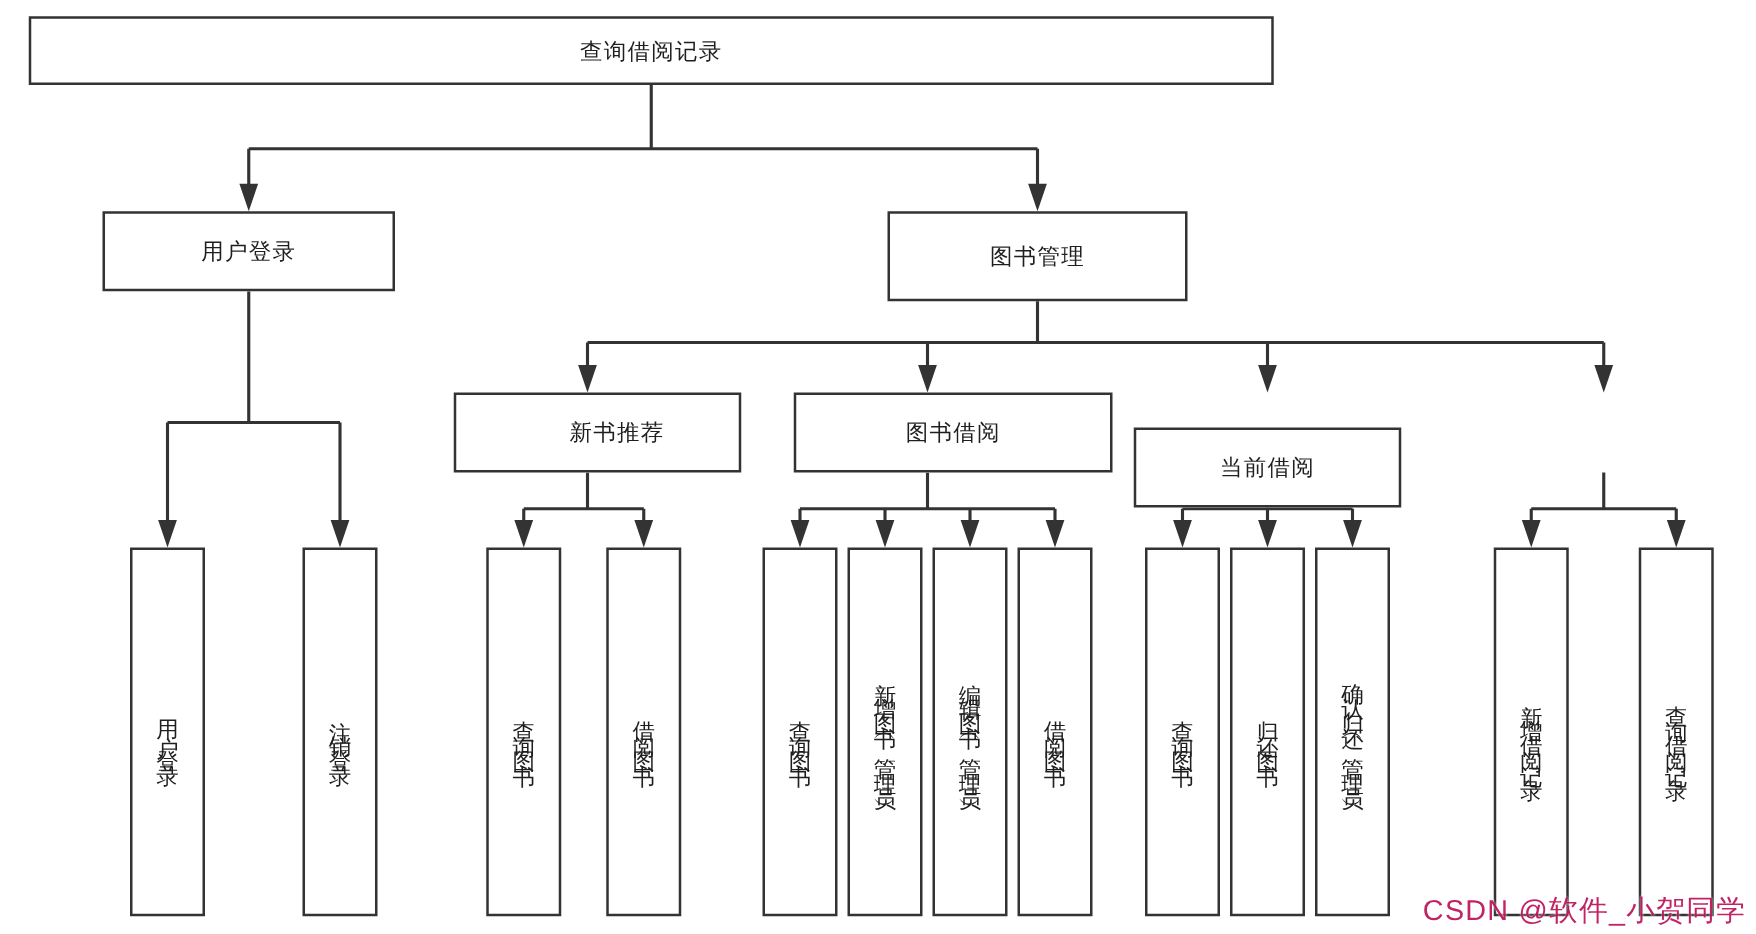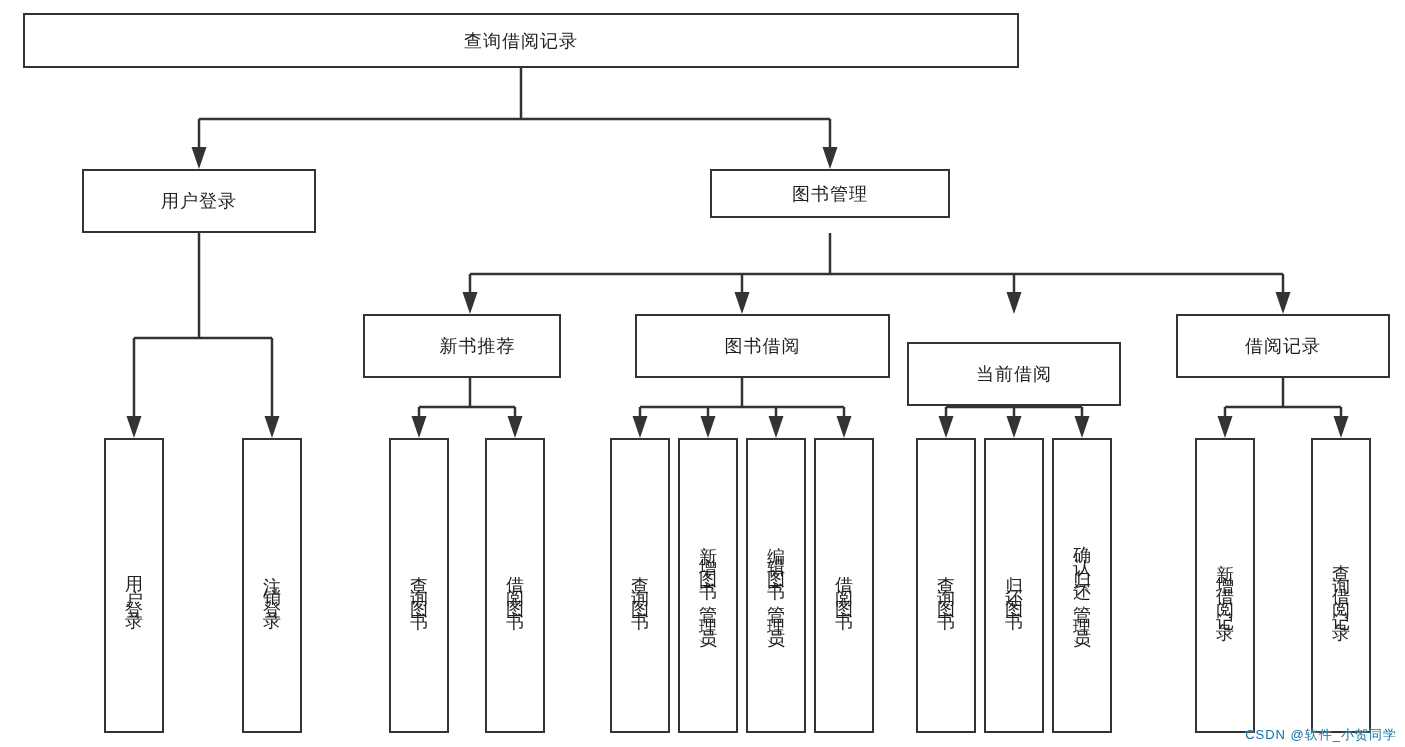--- a/index.html
+++ b/index.html
@@ -42,22 +42,22 @@
     text-orientation: upright;
     font-size: 18px;
     line-height: 1;
     letter-spacing: 12px;
     color: #1f1f1f;
   }
   .watermark {
     position: absolute;
     right: 8px;
     bottom: 3px;
-    font-size: 13px;
-    color: #0369a1;
+    font-size: 23px;
+    color: #be185d;
     opacity: 0.95;
     letter-spacing: 1px;
     z-index: 10;
     white-space: nowrap;
     text-shadow: 0 0 2px #ffffff;
   }
   svg line { stroke: #333333; stroke-width: 2.5px; }
   svg polygon { fill: #333333; }
 </style>
 </head>
@@ -127,35 +127,32 @@
     <polygon points="1333.5,416 1348.5,416 1341,438"></polygon>
   </svg>
 
   <div class="box" style="left:23px; top:13px; width:996px; height:55px;">
     <span class="hlabel">查询借阅记录</span>
   </div>
 
   <div class="box" style="left:82px; top:169px; width:234px; height:64px;">
     <span class="hlabel">用户登录</span>
   </div>
-  <div class="box" style="left:710px; top:169px; width:240px; height:49px;">
+  <div class="box" style="left:710px; top:169px; width:240px; height:72px;">
     <span class="hlabel">图书管理</span>
   </div>
 
-  <div class="box" style="left:363px; top:314px; width:198px; height:64px;padding-left:31px;">
+  <div class="box" style="left:363px; top:314px; width:230px; height:64px;padding-left:31px;">
     <span class="hlabel">新书推荐</span>
   </div>
   <div class="box" style="left:635px; top:314px; width:255px; height:64px;">
     <span class="hlabel">图书借阅</span>
   </div>
   <div class="box" style="left:907px; top:314px; width:214px; height:64px;margin-top:28px;">
     <span class="hlabel">当前借阅</span>
-  </div>
-  <div class="box" style="left:1176px; top:314px; width:214px; height:64px;">
-    <span class="hlabel">借阅记录</span>
   </div>
 
   <div class="box" style="left:104px; top:438px; width:60px; height:295px;">
     <span class="vtext">用户登录</span>
   </div>
   <div class="box" style="left:242px; top:438px; width:60px; height:295px;">
     <span class="vtext">注销登录</span>
   </div>
 
   <div class="box" style="left:389px; top:438px; width:60px; height:295px;">

